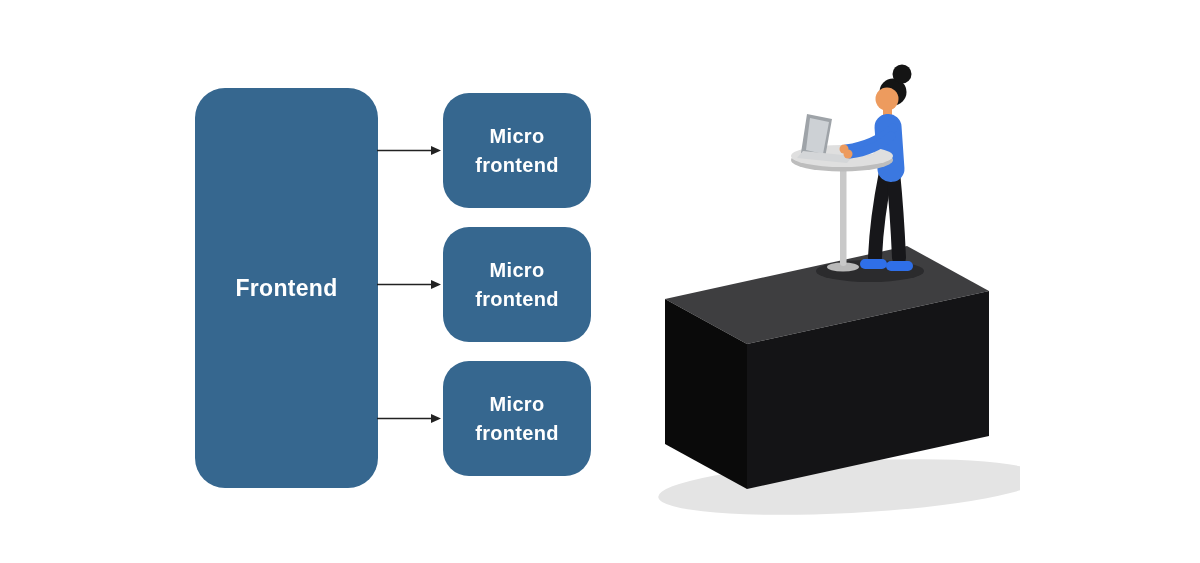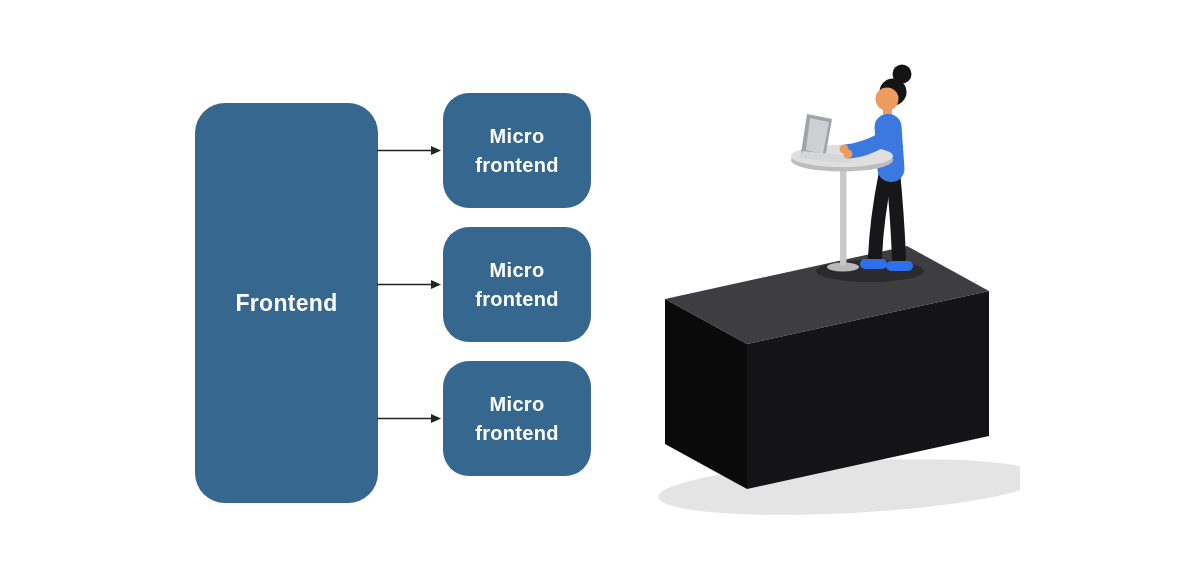--- a/index.html
+++ b/index.html
@@ -9,21 +9,21 @@
   #canvas {
     position: relative;
     width: 1200px;
     height: 563px;
     background: var(--background, #ffffff);
     overflow: hidden;
   }
 
   .frontend-box {
     position: absolute;
-    left: 195px; top: 103px;
+    left: 195px; top: 88px;
     width: 183px; height: 400px;
     background: var(--box-blue, #36678F);
     border-radius: 30px;
     display: flex; align-items: center; justify-content: center;
   }
 
   .micro-box {
     position: absolute;
     left: 443px;
     width: 148px; height: 115px;

